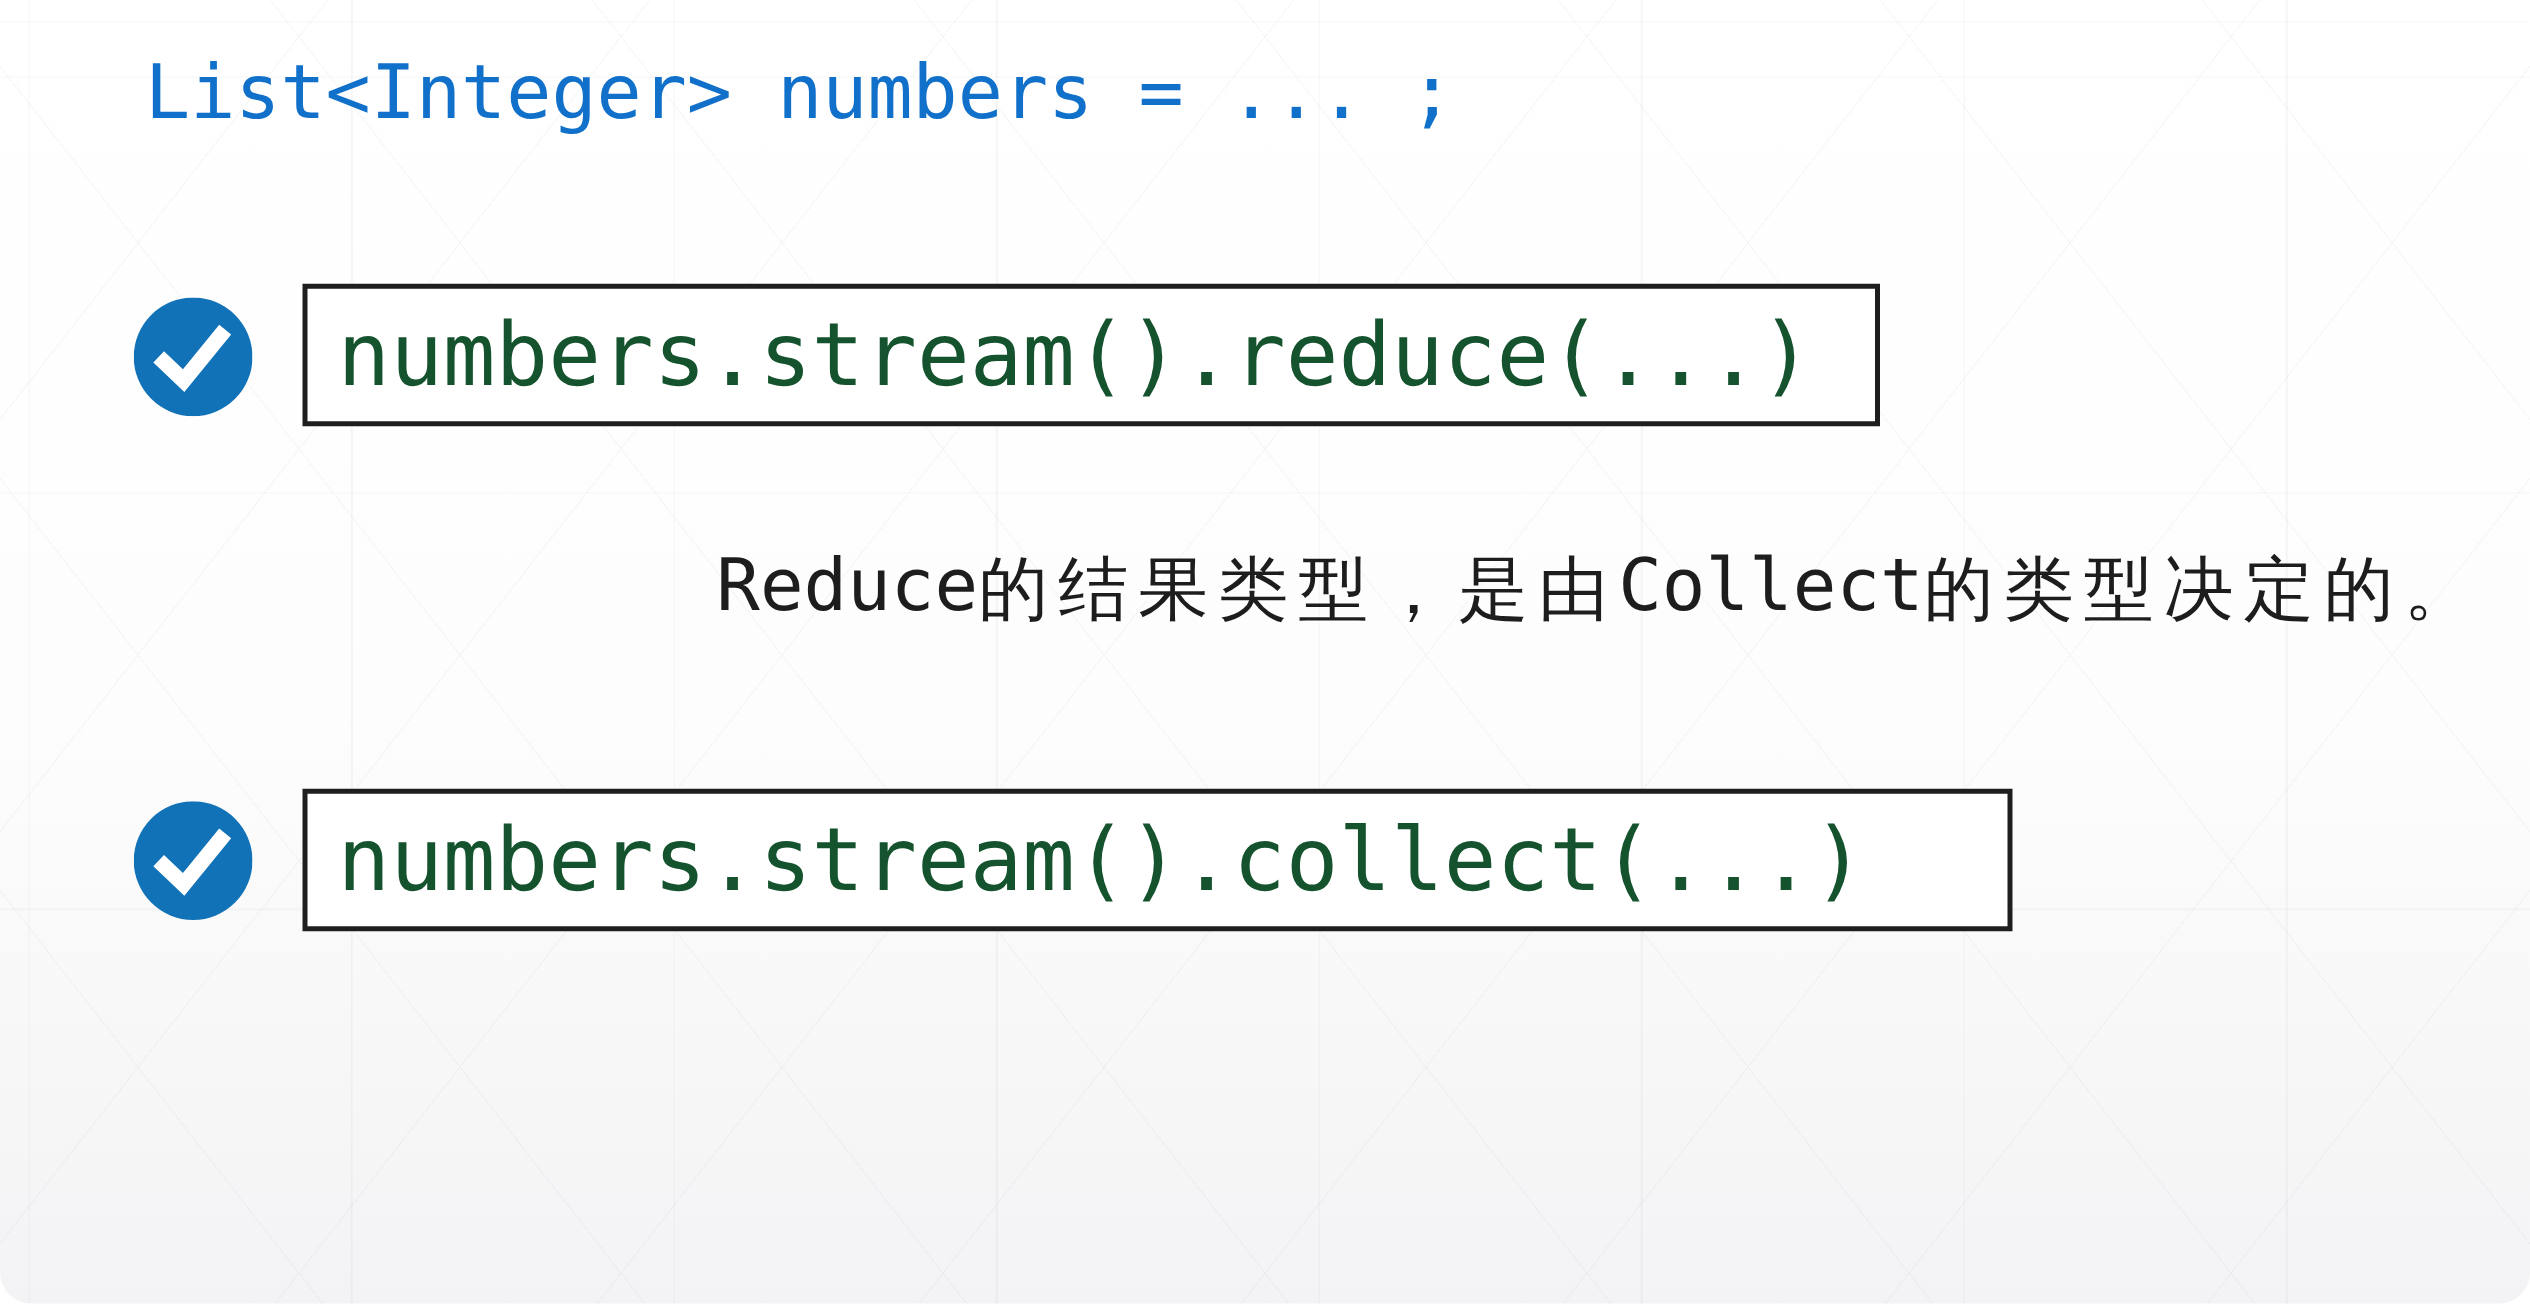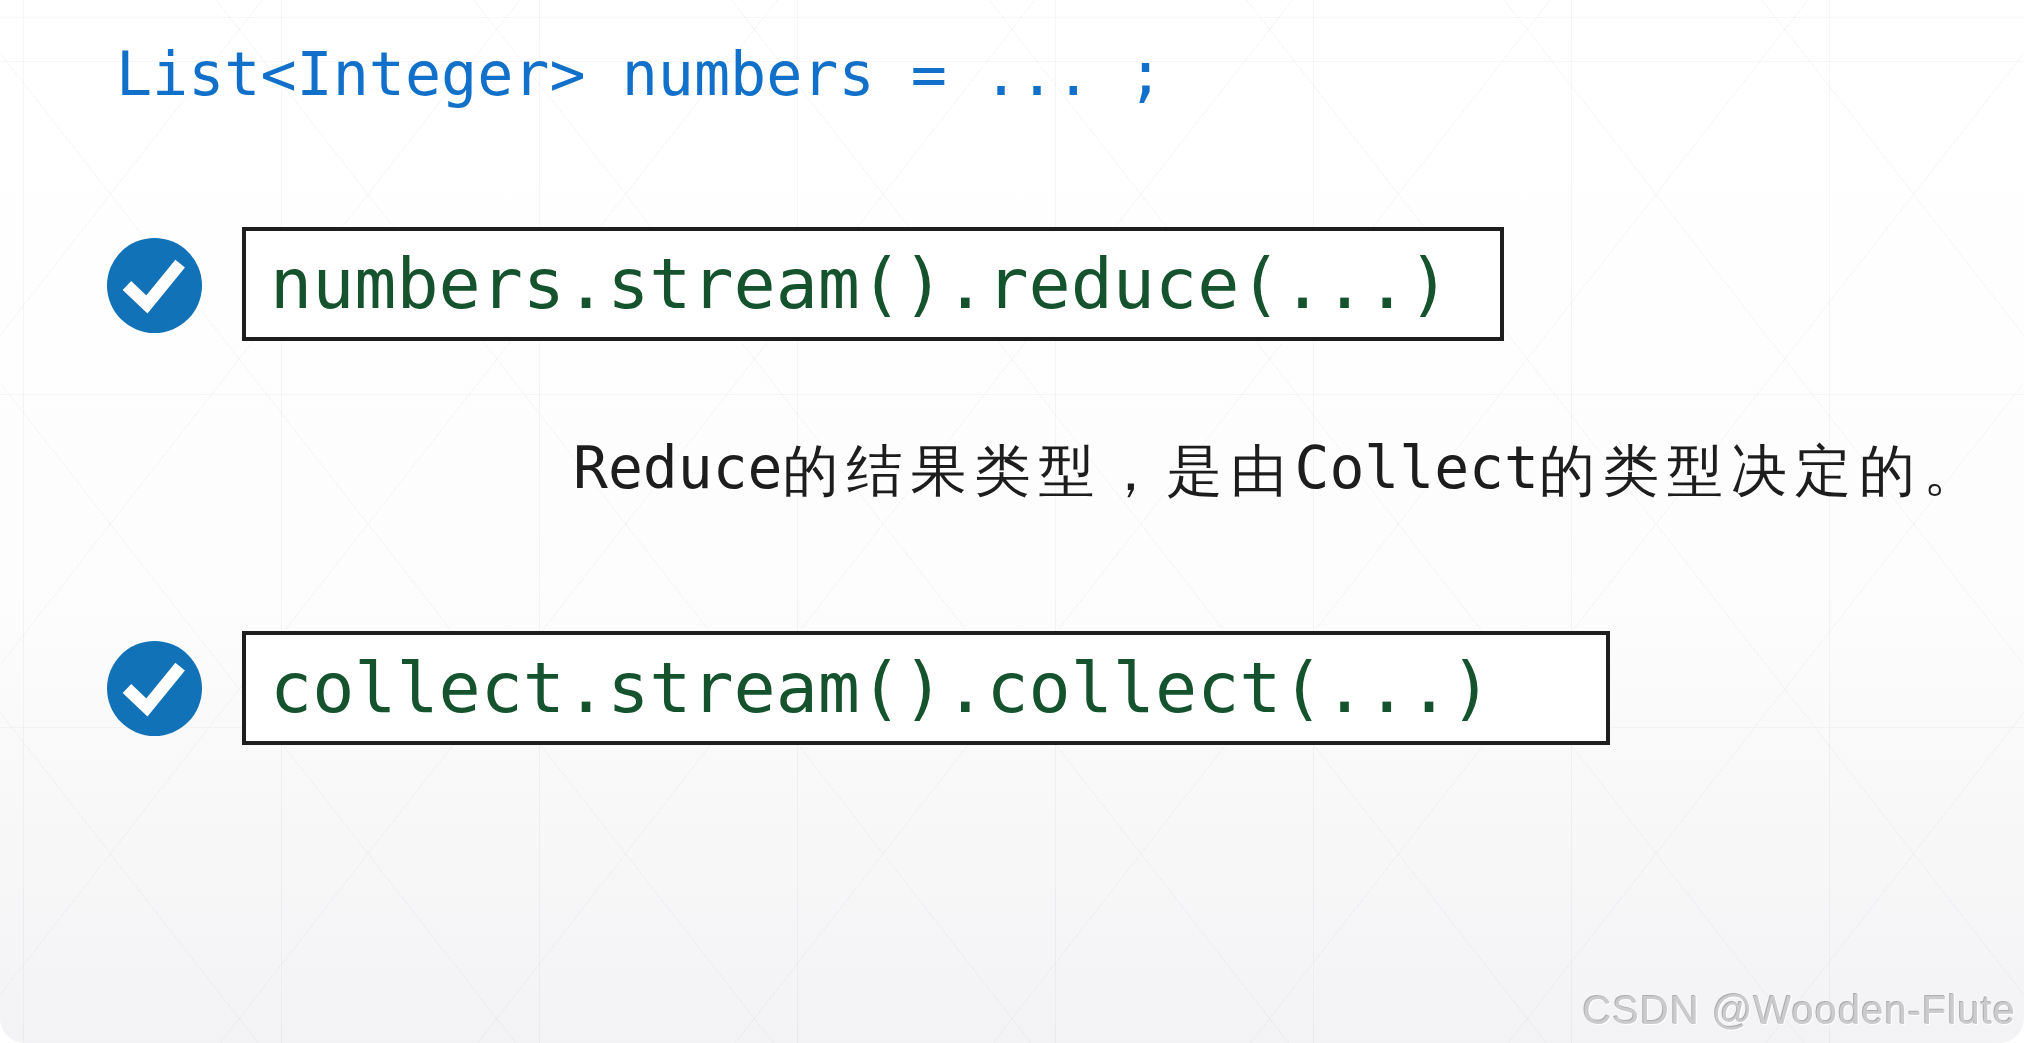--- a/index.html
+++ b/index.html
@@ -121,18 +121,17 @@
   </div>
 
   <div class="check check-2">
     <svg viewBox="0 0 100 100">
       <circle cx="50" cy="50" r="50" fill="#1272b8"></circle>
       <path d="M21 50 L42 70 L77 27" fill="none" stroke="#ffffff" stroke-width="13"></path>
     </svg>
   </div>
 
   <div class="codebox codebox-2 mono">
-    <span>collect.stream().collect(...)</span>
+    <span>numbers.stream().collect(...)</span>
   </div>
 
 
-  <div class="watermark">CSDN @Wooden-Flute</div>
 </div>
 
 </body></html>

